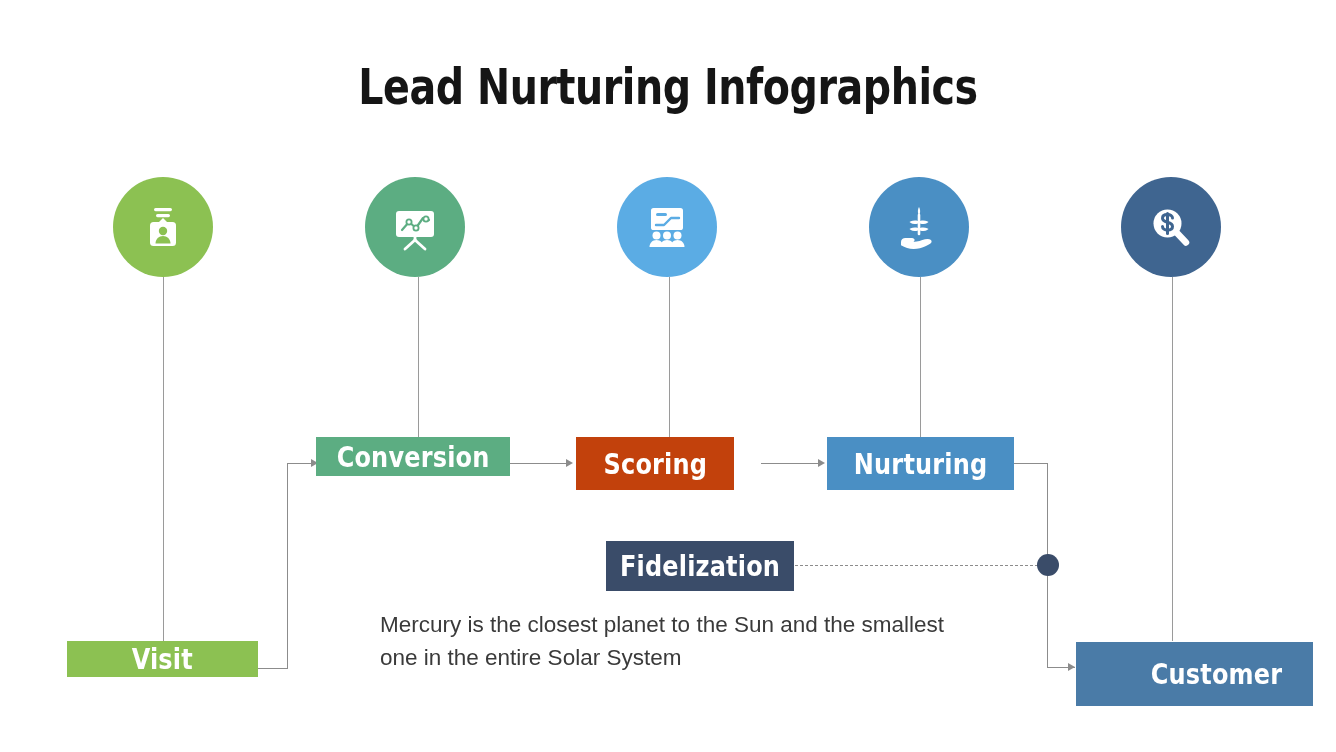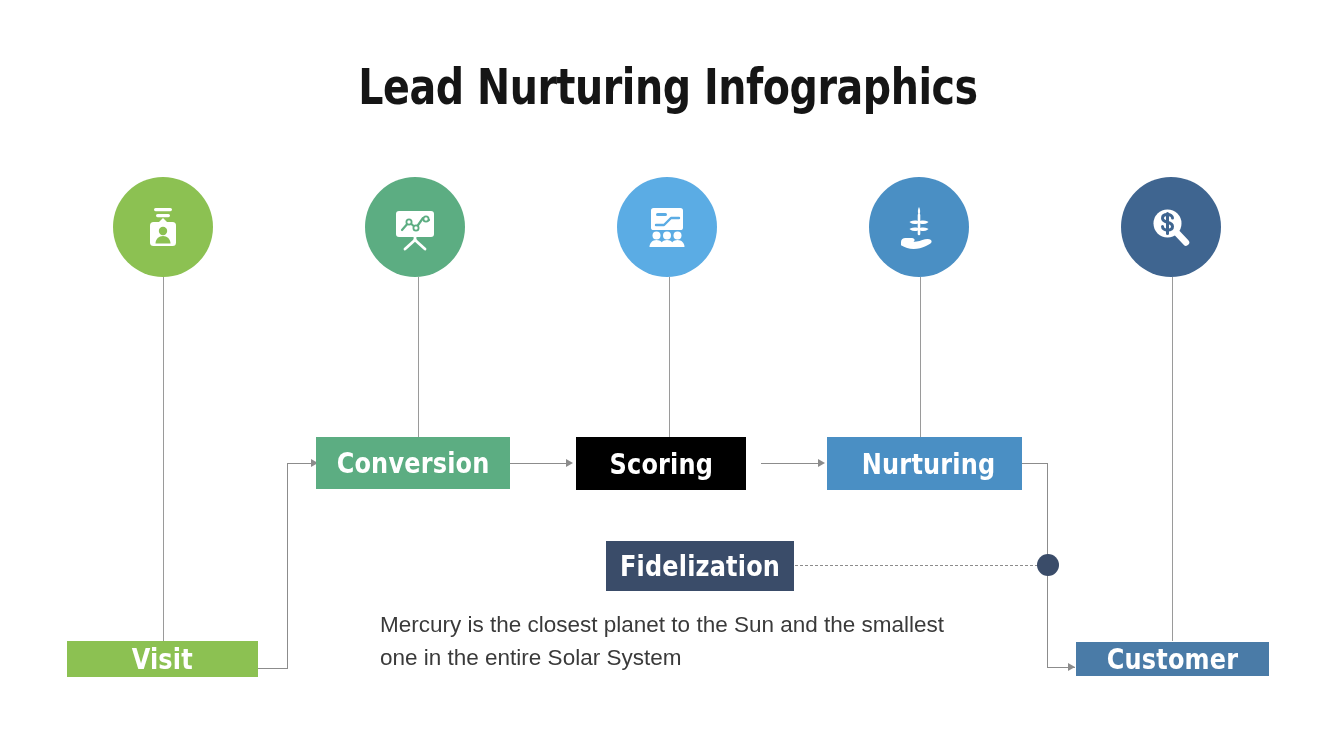--- a/index.html
+++ b/index.html
@@ -222,35 +222,35 @@
   <div class="line-h" style="left:1047px; top:667px; width:28px;"></div>
   <div class="arrow-right" style="left:1068px; top:663px;"></div>
 
   <div class="dashed-h" style="left:770px; top:565px; width:268px;"></div>
   <div class="node-dot" style="left:1037px; top:554px; background:#3A4C69;"></div>
 
   <div class="flow-box" style="left:67px; top:641px; width:191px; height:36px; background:#8CC152;">
     <span>Visit</span>
   </div>
 
-  <div class="flow-box" style="left:316px; top:437px; width:194px; height:52px; background:#5CAD82;">
+  <div class="flow-box" style="left:316px; top:437px; width:194px; height:39px; background:#5CAD82;">
     <span>Conversion</span>
   </div>
 
-  <div class="flow-box" style="left:576px; top:437px; width:170px; height:53px; background:#000000;">
+  <div class="flow-box" style="left:576px; top:437px; width:158px; height:53px; background:#c2410c;">
     <span>Scoring</span>
   </div>
 
-  <div class="flow-box" style="left:827px; top:437px; width:187px; height:53px; background:#4A8FC4;padding-left:8px;">
+  <div class="flow-box" style="left:827px; top:437px; width:187px; height:53px; background:#4A8FC4;">
     <span>Nurturing</span>
   </div>
 
   <div class="flow-box" style="left:606px; top:541px; width:188px; height:50px; background:#3A4C69;">
     <span>Fidelization</span>
   </div>
 
-  <div class="flow-box" style="left:1076px; top:642px; width:193px; height:34px; background:#4A7BA7;">
+  <div class="flow-box" style="left:1076px; top:642px; width:193px; height:64px; background:#4A7BA7;padding-left:44px;">
     <span>Customer</span>
   </div>
 
   <div id="body-text">Mercury is the closest planet to the Sun and the smallest one in the entire Solar System</div>
 
 </div>
 
 </body></html>

